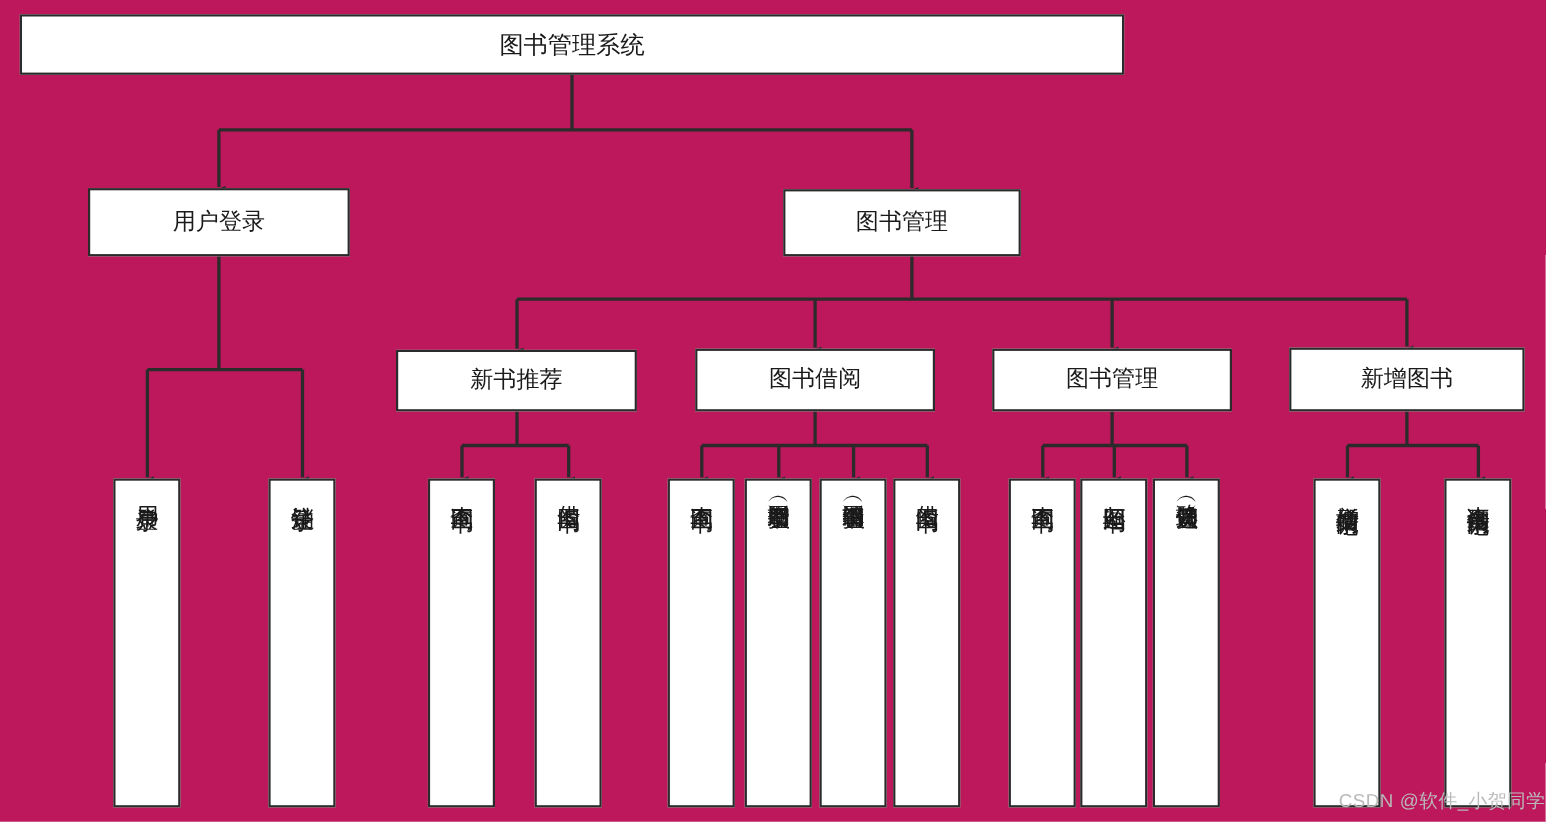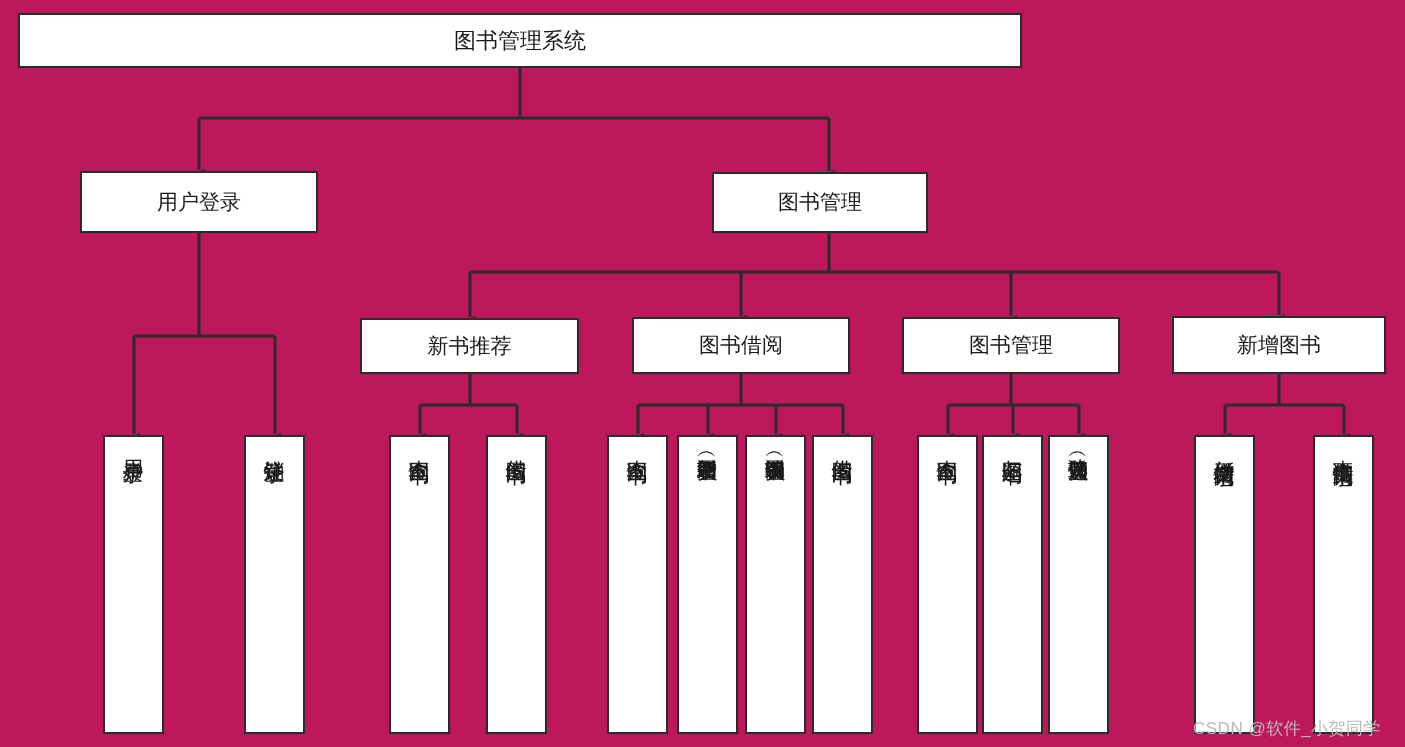--- a/index.html
+++ b/index.html
@@ -70,20 +70,21 @@
     font-size: 20px;
     letter-spacing: 0.5px;
   }
   .watermark {
     position: absolute;
     color: #b9b9b9;
     font-size: 17px;
     letter-spacing: 0.5px;
     white-space: nowrap;
     user-select: none;
+    margin-left: 24px;
   }
 </style>
 </head>
 <body>
 
 <div id="diagram-root">
   <svg class="connector-layer" id="connector-layer" viewBox="0 0 1405 747" xmlns="http://www.w3.org/2000/svg">
     <defs>
       <marker id="arrowhead" markerWidth="10" markerHeight="12" refX="1" refY="6" orient="auto" markerUnits="userSpaceOnUse">
         <path d="M 0 0 L 10 0 L 5 12 Z" fill="#2b2b2b"></path>

